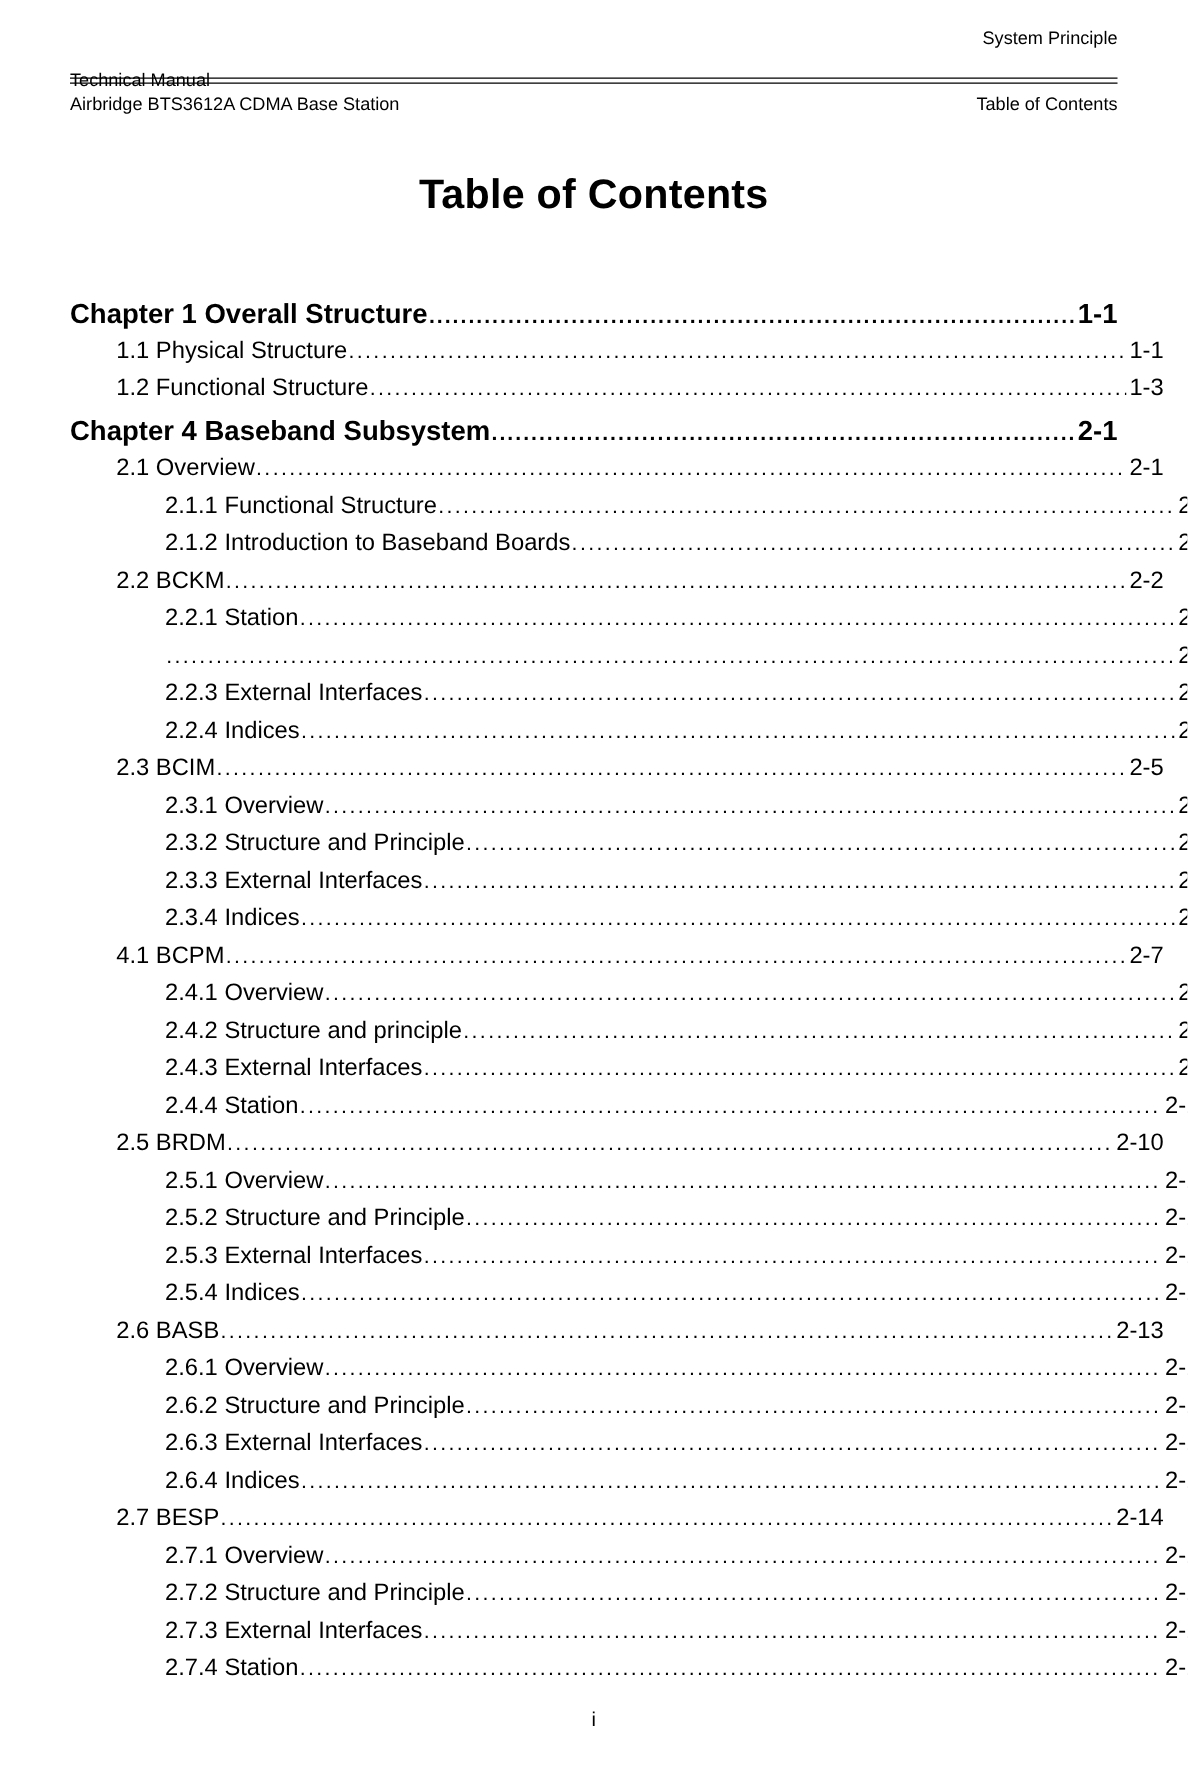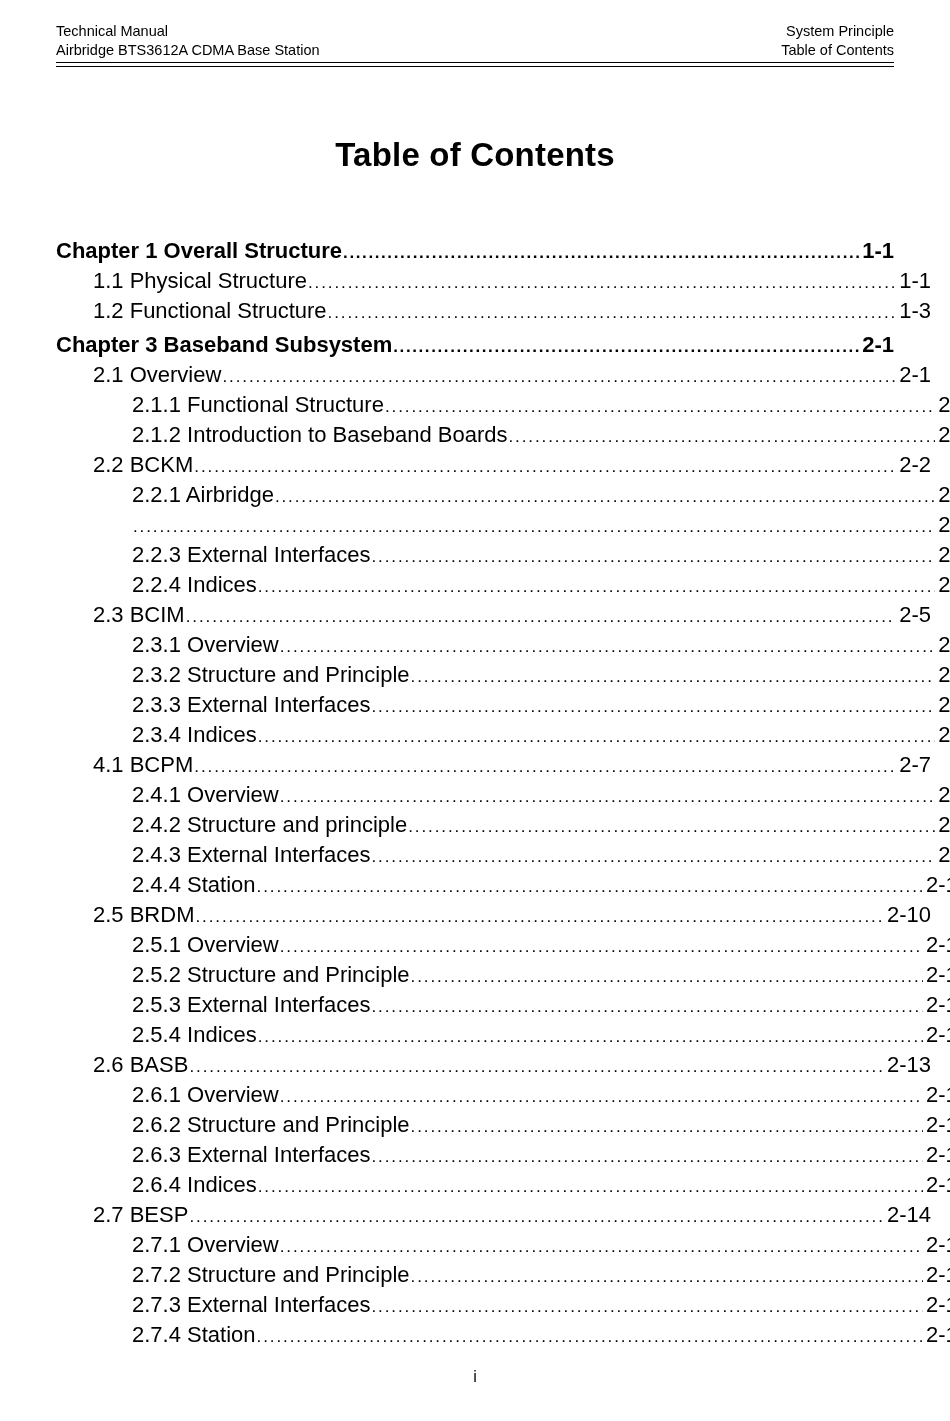--- a/index.html
+++ b/index.html
@@ -27,21 +27,21 @@
     left: 56px;
     top: 22px;
     width: 838px;
     display: flex;
     justify-content: space-between;
     align-items: flex-end;
     font-size: 14.5px;
     line-height: 19px;
   }
   .hdr-col { display: flex; flex-direction: column; }
-  .hdr-col.right { text-align: right; align-items: flex-end; }
+  .hdr-col.right { text-align: right; align-items: flex-end; gap: 34px; }
   .hdr-line { white-space: nowrap; }
 
   .header-rule {
     position: absolute;
     left: 56px;
     top: 62px;
     width: 838px;
     height: 3px;
     border-top: 1px solid #000;
     border-bottom: 1px solid #000;
@@ -64,21 +64,21 @@
     position: absolute;
     left: 56px;
     top: 232px;
     width: 838px;
   }
   .toc-entry {
     display: flex;
     align-items: baseline;
     width: 100%;
     height: 30px;
-    font-size: 22px;
+    font-size: 19px;
     line-height: 30px;
     white-space: nowrap;
   }
   .toc-entry .label { flex: 0 0 auto; }
   .toc-entry .leader {
     flex: 1 1 auto;
     overflow: hidden;
     margin: 0 1px;
     font-size: 17px;
     letter-spacing: 1.9px;
@@ -144,21 +144,21 @@
         <span class="label">1.1 Physical Structure</span>
         <span class="leader"></span>
         <span class="pageno">1-1</span>
       </div>
       <div class="toc-entry lvl1">
         <span class="label">1.2 Functional Structure</span>
         <span class="leader"></span>
         <span class="pageno">1-3</span>
       </div>
       <div class="toc-entry lvl0">
-        <span class="label">Chapter 3 Baseband Subsystem</span>
+        <span class="label">Chapter 4 Baseband Subsystem</span>
         <span class="leader"></span>
         <span class="pageno">2-1</span>
       </div>
       <div class="toc-entry lvl1">
         <span class="label">2.1 Overview</span>
         <span class="leader"></span>
         <span class="pageno">2-1</span>
       </div>
       <div class="toc-entry lvl2">
         <span class="label">2.1.1 Functional Structure</span>
@@ -169,21 +169,21 @@
         <span class="label">2.1.2 Introduction to Baseband Boards</span>
         <span class="leader"></span>
         <span class="pageno">2-1</span>
       </div>
       <div class="toc-entry lvl1">
         <span class="label">2.2 BCKM</span>
         <span class="leader"></span>
         <span class="pageno">2-2</span>
       </div>
       <div class="toc-entry lvl2">
-        <span class="label">2.2.1 Airbridge</span>
+        <span class="label">2.2.1 Station</span>
         <span class="leader"></span>
         <span class="pageno">2-2</span>
       </div>
       <div class="toc-entry lvl2">
         <span class="leader"></span>
         <span class="pageno">2-2</span>
       </div>
       <div class="toc-entry lvl2">
         <span class="label">2.2.3 External Interfaces</span>
         <span class="leader"></span>

